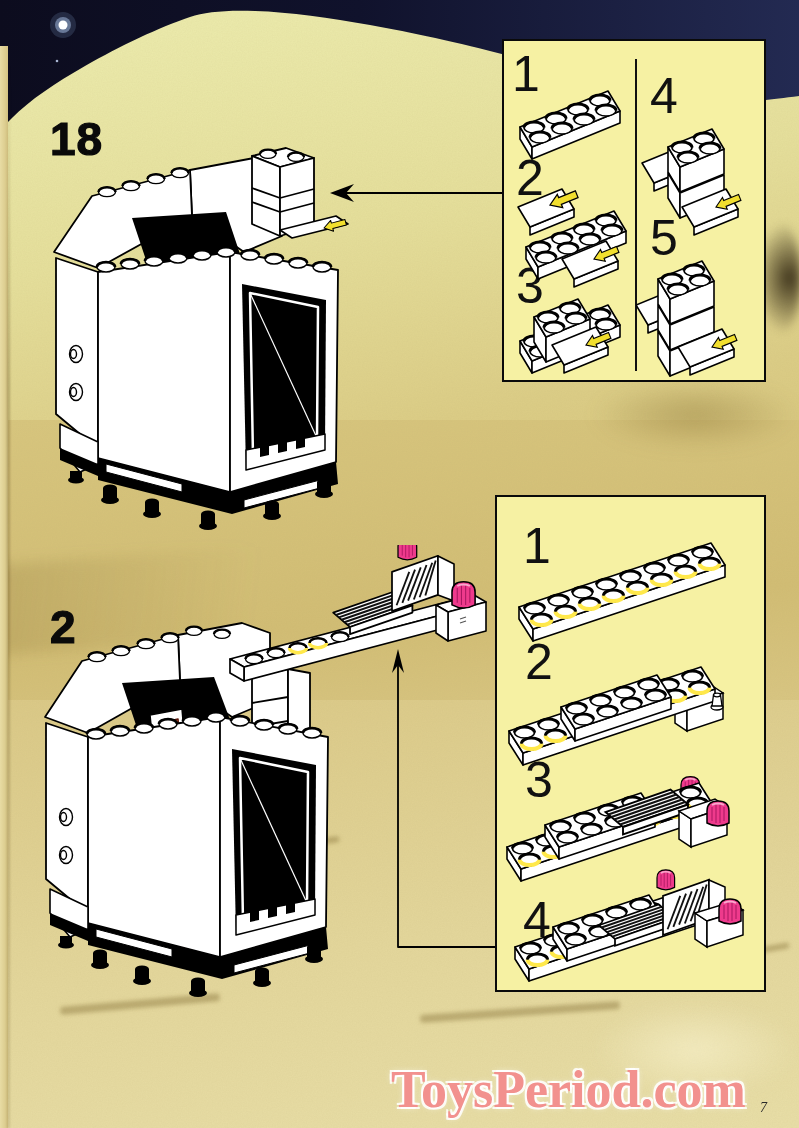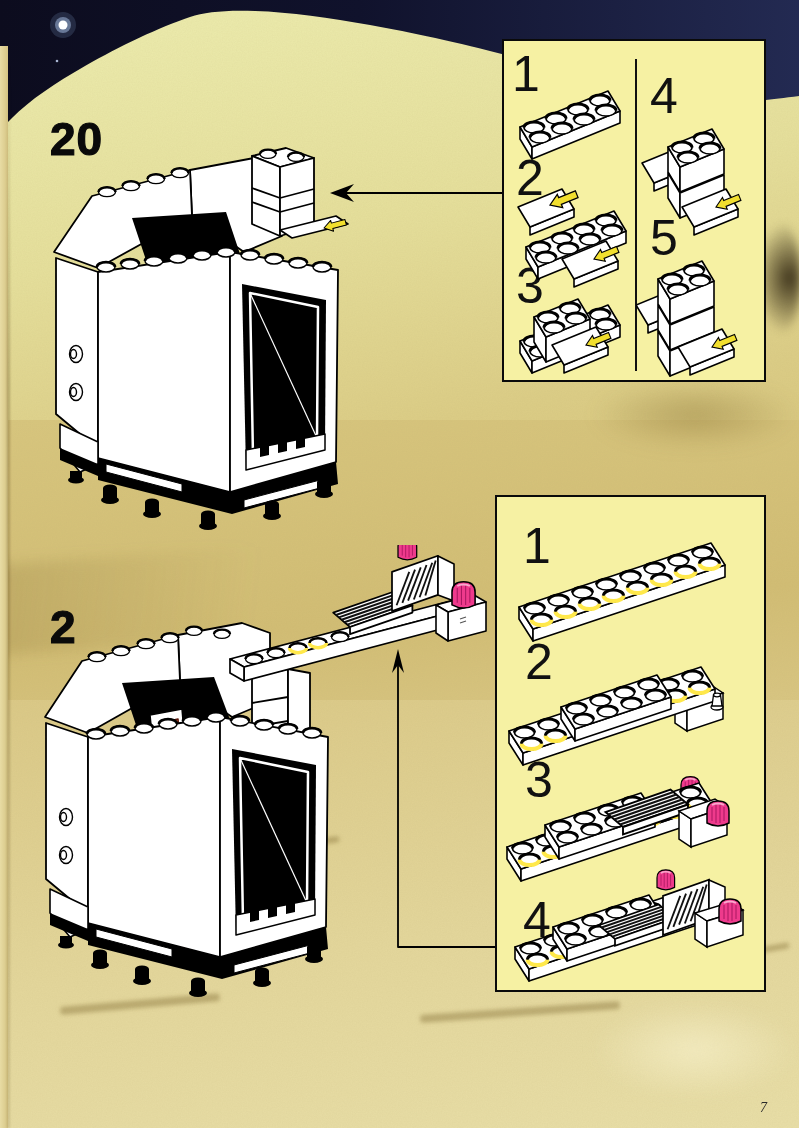--- a/index.html
+++ b/index.html
@@ -301,21 +301,21 @@
         <rect x="-6" y="-3" width="12" height="9"></rect>
         <ellipse cy="6" rx="8" ry="3.5"></ellipse>
       </g>
   </svg>
 
   <svg class="abs" style="left:326px;top:180px" width="180" height="26" viewBox="0 0 180 26">
     <line x1="178" y1="13" x2="12" y2="13" stroke="#000" stroke-width="1.8"></line>
     <path d="M4,13 L28,4 L20,13 L28,22 Z" fill="#000"></path>
   </svg>
 
-  <div class="abs stepnum" style="left:50px;top:116px">20</div>
+  <div class="abs stepnum" style="left:50px;top:116px">18</div>
 
   <svg class="abs" style="left:28px;top:545px" width="475" height="500" viewBox="0 0 475 500" stroke-linejoin="round">
     <path d="M469,402 L370,402 L370,118" fill="none" stroke="#000" stroke-width="1.8"></path>
     <path d="M370,104 L364,128 L370,120 L376,128 Z" fill="#000"></path>
     <g fill="#fff" stroke="#000" stroke-width="1.8">
       <polygon points="150,90 214,78 242,88 242,156 204,172 152,136"></polygon>
       <polygon points="17,172 54,116 150,90 152,136 60,188"></polygon>
     </g>
     <g>
       <use href="#stud" transform="translate(69,112) scale(.85)"></use>
@@ -520,15 +520,16 @@
       <polygon points="206,23 222,30 222,66 206,62" fill="#fff" stroke="#000" stroke-width="1.5"></polygon>
       <g fill="#fff" stroke="#000" stroke-width="1.5">
         <polygon points="192,56 204,64 204,90 192,82"></polygon>
         <polygon points="204,64 240,53 228,45 192,56"></polygon>
         <polygon points="204,64 240,53 240,78 204,90"></polygon>
       </g>
       <use href="#dome" transform="translate(216,66)"></use>
     </svg>
   </div>
 
+  <div class="abs watermark">ToysPeriod.com</div>
   <div class="abs pagenum">7</div>
 
 </div>
 
 </body></html>

